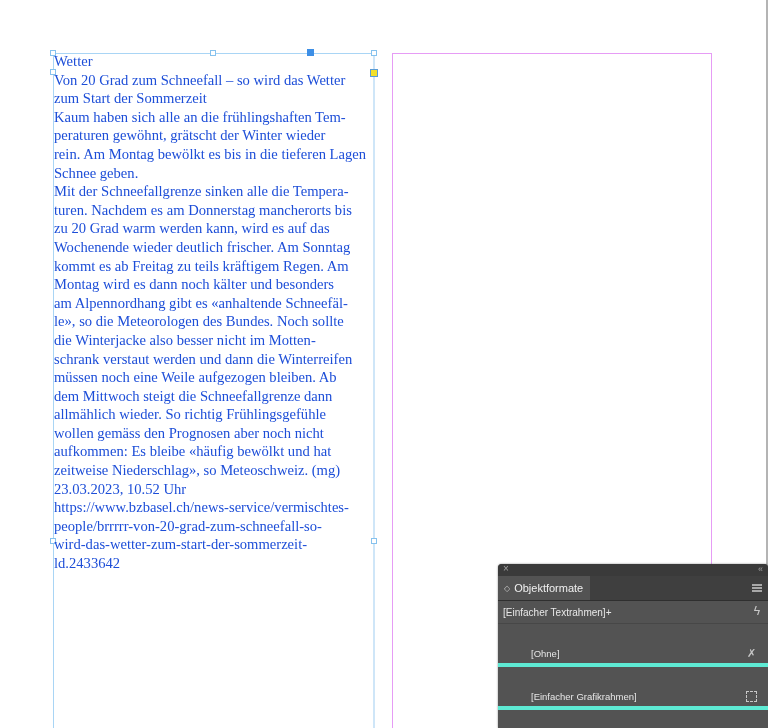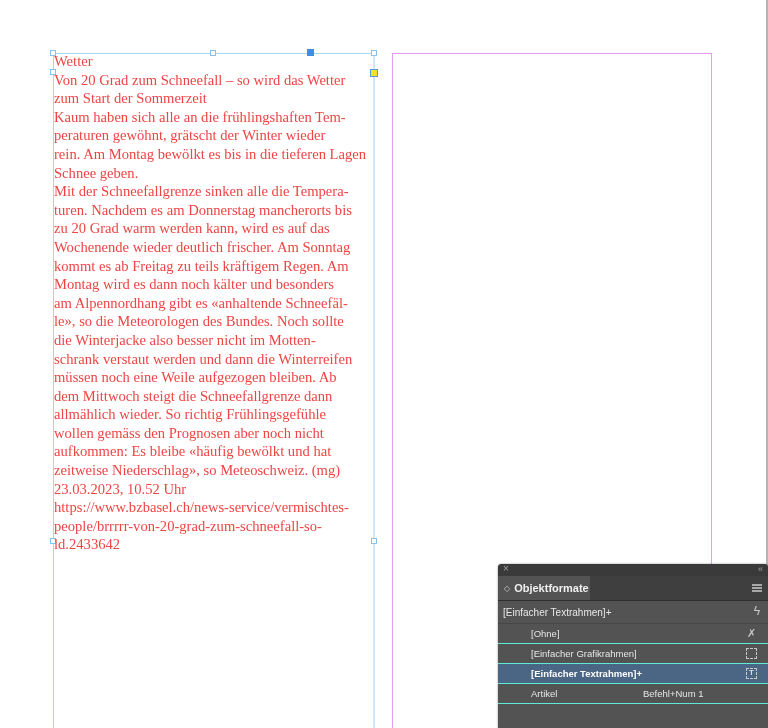--- a/index.html
+++ b/index.html
@@ -10,37 +10,37 @@
   
   .column-guide { position:absolute; left:392px; top:53px; width:320px; height:700px; border-left:1px solid #e69cf5; border-right:1px solid #e69cf5; border-top:1px solid #e69cf5; box-sizing:border-box; }
 
   
   .text-frame { position:absolute; left:53px; top:53px; width:321px; height:700px; border:1px solid #a9d5f5; border-bottom:none; box-sizing:border-box; }
   .text-frame .edge-right { position:absolute; right:-2px; top:0; width:2px; height:100%; background:#cfe6f8; }
   .handle { position:absolute; width:6px; height:6px; background:#fff; border:1px solid #86c2ee; box-sizing:border-box; }
   .handle.filled { background:#3d8fe6; border-color:#3d8fe6; width:7px; height:7px; }
   .handle.yellow { background:#f2e02a; border:1px solid #5a9bd5; width:8px; height:8px; }
 
-  .story { position:absolute; left:54px; top:52px; width:330px; font-family:"Liberation Serif", serif; font-size:14.6px; line-height:18.6px; color:#ef4444; }
+  .story { position:absolute; left:54px; top:52px; width:330px; font-family:"Liberation Serif", serif; font-size:14.6px; line-height:18.6px; color:#1d4ed8; }
   .story .line { white-space:nowrap; display:block; }
 
   
   .panel { position:absolute; left:498px; top:564px; width:270px; height:164px; background:#535353; border-radius:4px 4px 0 0; box-shadow:0 0 2px rgba(0,0,0,0.5); font-family:"Liberation Sans", sans-serif; color:#dcdcdc; overflow:hidden; }
   .panel-titlebar { height:12px; background:#3a3a3a; position:relative; }
   .panel-close { position:absolute; left:5px; top:-1px; font-size:10px; color:#a0a0a0; line-height:12px; }
   .panel-collapse { position:absolute; right:6px; top:-1px; font-size:9px; color:#a0a0a0; line-height:12px; letter-spacing:-1px; }
   .panel-tabbar { height:24px; background:#3f3f3f; position:relative; border-bottom:1px solid #2f2f2f; }
   .panel-tab { position:absolute; left:0; top:0; height:24px; width:92px; background:#535353; display:flex; align-items:center; padding-left:6px; box-sizing:border-box; }
   .panel-tab .updown { font-size:8px; color:#c0c0c0; margin-right:4px; }
-  .panel-tab .label { font-size:11px; font-weight:bold; color:#f0f0f0; }
+  .panel-tab .label { font-size:11px; font-weight:normal; color:#f0f0f0; }
   .panel-menu { position:absolute; right:6px; top:8px; width:10px; height:8px; border-top:2px solid #a8a8a8; border-bottom:2px solid #a8a8a8; box-sizing:border-box; }
   .panel-menu::after { content:""; position:absolute; left:0; top:1px; width:10px; height:2px; background:#a8a8a8; }
   .current-row { height:22px; display:flex; align-items:center; padding-left:5px; position:relative; font-size:10px; color:#e8e8e8; border-bottom:1px solid #474747; }
   .current-row .bolt { position:absolute; right:8px; top:3px; font-size:12px; color:#c8c8c8; }
-  .style-row { height:19px; display:flex; align-items:center; position:relative; font-size:9.5px; color:#e6e6e6; border-bottom:1px solid #5eead4; }
+  .style-row { height:19px; display:flex; align-items:center; position:relative; font-size:9.5px; color:#e6e6e6; border-bottom:4px solid #5eead4;margin-top:20px; }
   .style-row .name { position:absolute; left:33px; }
   .style-row .shortcut { position:absolute; left:145px; }
   .style-row .icon { position:absolute; right:11px; top:4px; width:11px; height:11px; box-sizing:border-box; }
   .style-row.selected { background:#4b6584; font-weight:bold; color:#ffffff; }
   .icon-graphic { border:1px dashed #c8c8c8; }
   .icon-text { border:1px dashed #c8c8c8; }
   .icon-text::after { content:"T"; position:absolute; left:2px; top:-1px; font-size:8px; color:#d8d8d8; font-weight:bold; }
   .icon-none { color:#c8c8c8; font-size:11px; line-height:11px; text-align:center; }
 </style>
 </head>
@@ -83,20 +83,21 @@
   <span class="line">schrank verstaut werden und dann die Winterreifen</span>
   <span class="line">müssen noch eine Weile aufgezogen bleiben. Ab</span>
   <span class="line">dem Mittwoch steigt die Schneefallgrenze dann</span>
   <span class="line">allmählich wieder. So richtig Frühlingsgefühle</span>
   <span class="line">wollen gemäss den Prognosen aber noch nicht</span>
   <span class="line">aufkommen: Es bleibe «häufig bewölkt und hat</span>
   <span class="line">zeitweise Niederschlag», so Meteoschweiz. (mg)</span>
   <span class="line">23.03.2023, 10.52 Uhr</span>
   <span class="line">https://www.bzbasel.ch/news-service/vermischtes-</span>
   <span class="line">people/brrrrr-von-20-grad-zum-schneefall-so-</span>
+  <span class="line">wird-das-wetter-zum-start-der-sommerzeit-</span>
   <span class="line">ld.2433642</span>
 </div>
 
 <div class="panel">
   <div class="panel-titlebar">
     <span class="panel-close">×</span>
     <span class="panel-collapse">‹‹</span>
   </div>
   <div class="panel-tabbar">
     <div class="panel-tab">

